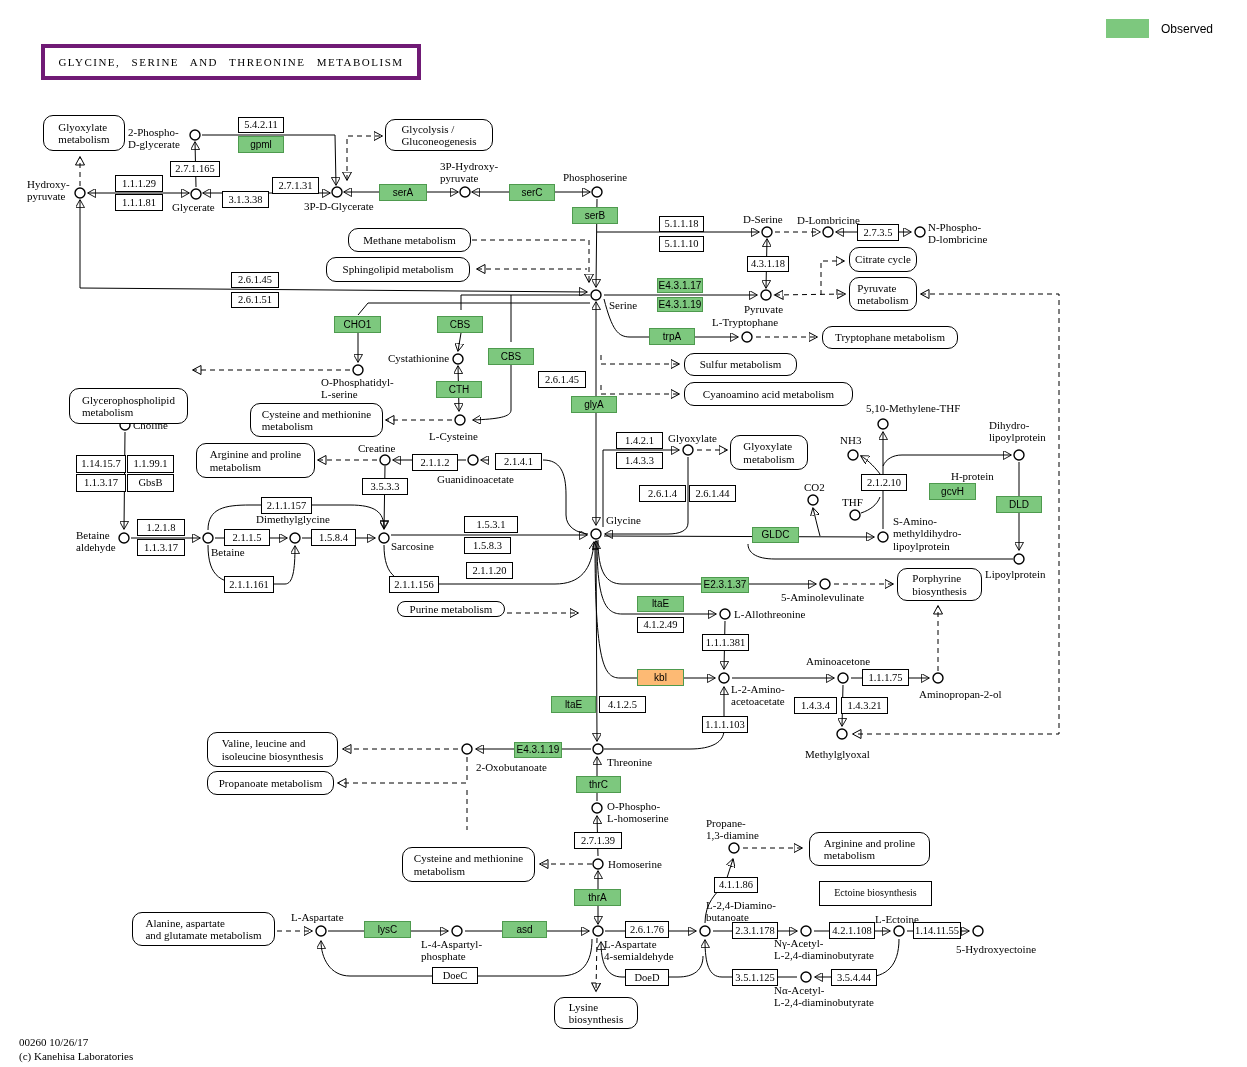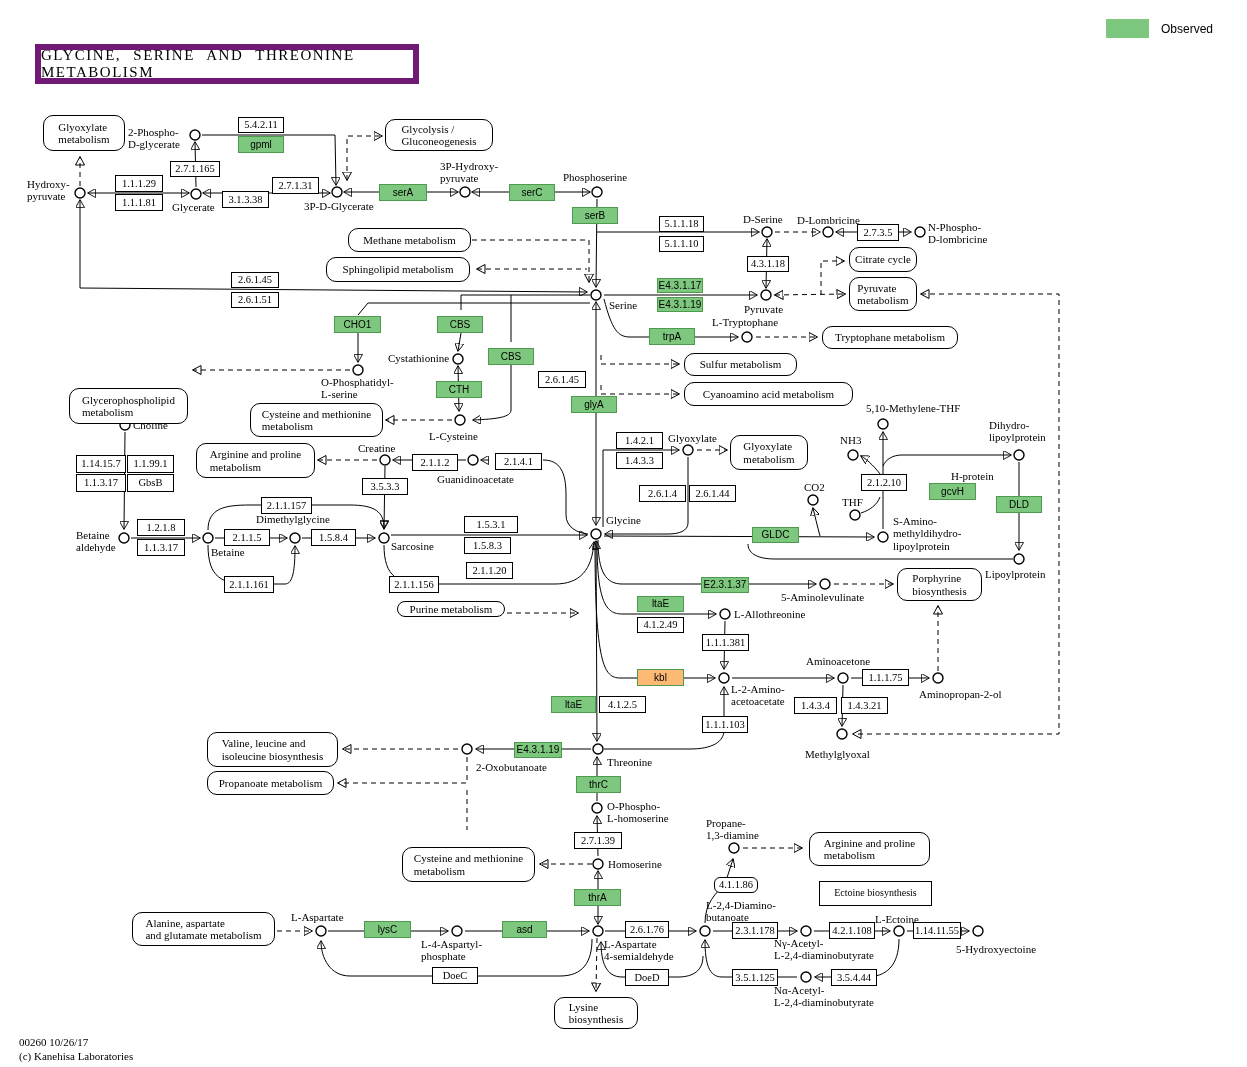--- a/index.html
+++ b/index.html
@@ -7,22 +7,22 @@
            font-family:"Liberation Serif",serif;color:#000}
   #wires{position:absolute;left:0;top:0;width:1247px;height:1067px}
   .node{position:absolute;box-sizing:border-box;display:flex;align-items:center;justify-content:center;
         background:#fff;border:1px solid #000;font:10.5px/1.05 "Liberation Serif",serif;
         white-space:pre-line;text-align:center;z-index:3}
   .gene{background:#7dc87e;border-color:#4e9a4e;font:10px/1 "Liberation Sans",sans-serif}
   .map{border-radius:10px;font-size:11px;line-height:1.1;padding:1px 4px}
   .map.multi{text-align:left}
   .maprect{font-size:10px}
   .lbl{position:absolute;font:11px/1.12 "Liberation Serif",serif;white-space:pre-line;z-index:2}
-  #title-box{position:absolute;left:35px;top:44px;width:372px;height:28px;border:6px solid #701a75;
-             display:flex;align-items:center;justify-content:center;font-size:15px;
+  #title-box{position:absolute;left:41px;top:44px;width:372px;height:28px;border:4px solid #701a75;
+             display:flex;align-items:center;justify-content:center;font-size:11px;
              letter-spacing:1.5px;word-spacing:7px;z-index:3}
   #legend{position:absolute;left:1106px;top:19px;z-index:3;display:flex;align-items:center;gap:12px}
   #legend .swatch{width:43px;height:19px;background:#7dc87e}
   #legend .cap{font:12px "Liberation Sans",sans-serif}
   #footer{position:absolute;left:19px;top:1036px;font:11px/1.25 "Liberation Serif",serif;z-index:3}
   svg path{fill:none;stroke:#000;stroke-width:1}
   svg path.dashed{stroke-dasharray:5,4}
   svg circle{fill:#fff;stroke:#000;stroke-width:1.4}
 </style>
 </head>
@@ -262,21 +262,21 @@
     <div class="node ec" style="left: 862px; top: 669px; width: 47px; height: 17px;">1.1.1.75</div>
     <div class="node ec" style="left: 794px; top: 697px; width: 43px; height: 17px;">1.4.3.4</div>
     <div class="node ec" style="left: 841px; top: 697px; width: 47px; height: 17px;">1.4.3.21</div>
     <div class="node gene" style="left: 551px; top: 696px; width: 45px; height: 17px; background: rgb(125, 200, 126);">ltaE</div>
     <div class="node ec" style="left: 599px; top: 696px; width: 47px; height: 17px;">4.1.2.5</div>
     <div class="node ec" style="left: 702px; top: 716px; width: 46px; height: 17px;">1.1.1.103</div>
     <div class="node gene" style="left: 514px; top: 742px; width: 48px; height: 16px; background: rgb(125, 200, 126);">E4.3.1.19</div>
     <div class="node gene" style="left: 576px; top: 776px; width: 45px; height: 17px; background: rgb(125, 200, 126);">thrC</div>
     <div class="node ec" style="left: 574px; top: 832px; width: 48px; height: 17px;">2.7.1.39</div>
     <div class="node gene" style="left: 574px; top: 889px; width: 47px; height: 17px; background: rgb(125, 200, 126);">thrA</div>
-    <div class="node ec" style="left: 714px; top: 877px; width: 44px; height: 16px; border-radius: 6px;">4.1.1.86</div>
+    <div class="node ec" style="left: 714px; top: 877px; width: 44px; height: 16px;">4.1.1.86</div>
     <div class="node gene" style="left: 364px; top: 921px; width: 47px; height: 17px; background: rgb(125, 200, 126);">lysC</div>
     <div class="node gene" style="left: 502px; top: 921px; width: 45px; height: 17px; background: rgb(125, 200, 126);">asd</div>
     <div class="node ec" style="left: 625px; top: 921px; width: 44px; height: 17px;">2.6.1.76</div>
     <div class="node ec" style="left: 732px; top: 922px; width: 46px; height: 17px;">2.3.1.178</div>
     <div class="node ec" style="left: 829px; top: 922px; width: 46px; height: 17px;">4.2.1.108</div>
     <div class="node ec" style="left: 913px; top: 922px; width: 48px; height: 17px;">1.14.11.55</div>
     <div class="node ec" style="left: 732px; top: 969px; width: 46px; height: 17px;">3.5.1.125</div>
     <div class="node ec" style="left: 831px; top: 969px; width: 46px; height: 17px;">3.5.4.44</div>
     <div class="node ec" style="left: 432px; top: 967px; width: 46px; height: 17px;">DoeC</div>
     <div class="node ec" style="left: 625px; top: 969px; width: 44px; height: 17px;">DoeD</div>

